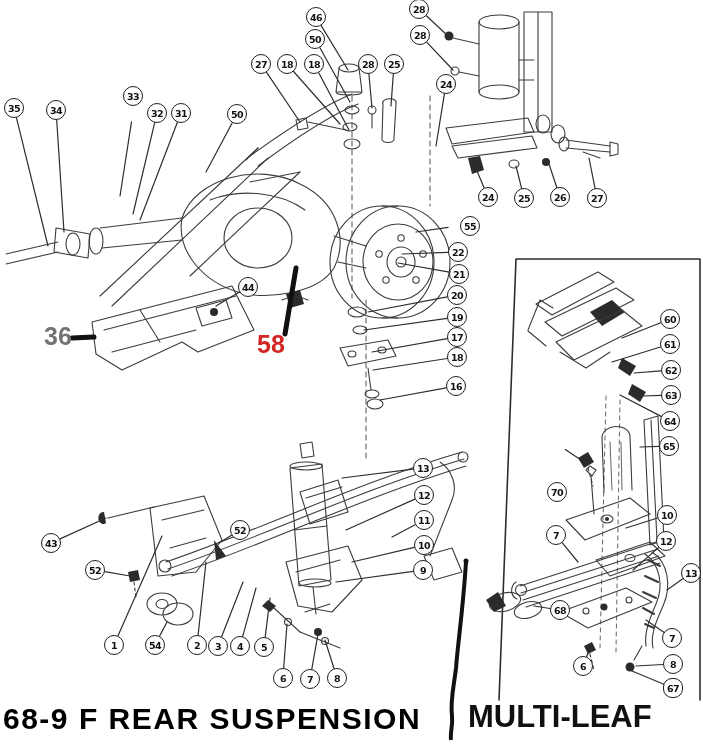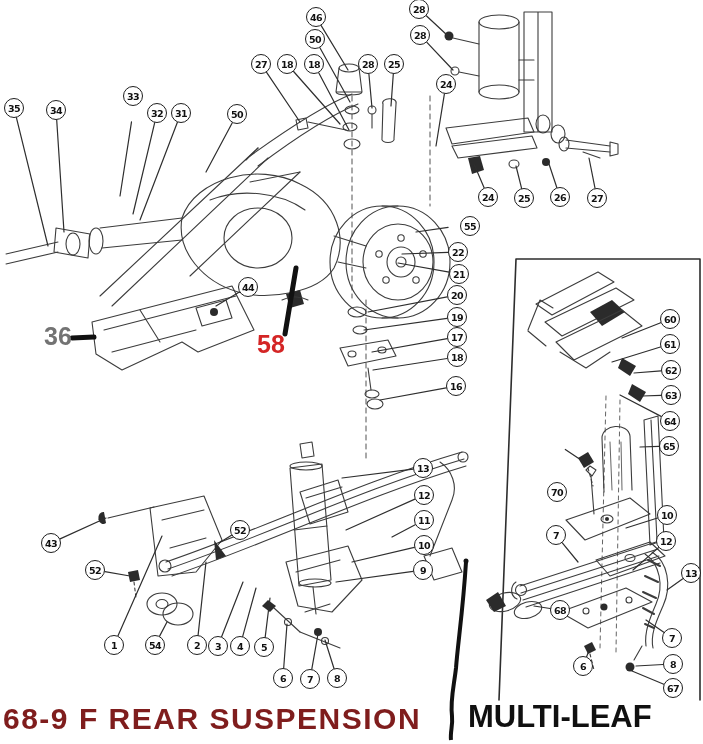--- a/index.html
+++ b/index.html
@@ -358,20 +358,20 @@
       <div class="callout" style="left: 659px; top: 436px;">65</div>
       <div class="callout" style="left: 547px; top: 434px; margin-top: 48px;">70</div>
       <div class="callout" style="left: 657px; top: 505px;">10</div>
       <div class="callout" style="left: 546px; top: 525px;">7</div>
       <div class="callout" style="left: 656px; top: 531px;">12</div>
       <div class="callout" style="left: 681px; top: 563px;">13</div>
       <div class="callout" style="left: 550px; top: 600px;">68</div>
       <div class="callout" style="left: 573px; top: 656px;">6</div>
       <div class="callout" style="left: 662px; top: 628px;">7</div>
       <div class="callout" style="left: 663px; top: 654px;">8</div>
-      <div class="callout" style="left: 663px; top: 678px;">67</div>
+      <div class="callout" style="left: 663px; top: 678px; border-radius: 9px;">67</div>
       <div class="red-label" style="left: 44px; top: 324px; color: #737373;">36</div>
       <div class="red-label" style="left: 257px; top: 332px; color: rgb(212, 37, 37);">58</div>
     </div>
 
-  <div class="caption-red" style="color: #7f1d1d;">68-9 F REAR SUSPENSION</div>
+  <div class="caption-red" style="color: #000000;">68-9 F REAR SUSPENSION</div>
   <div class="caption-black">MULTI-LEAF</div>
 </div>
 
 </body></html>

